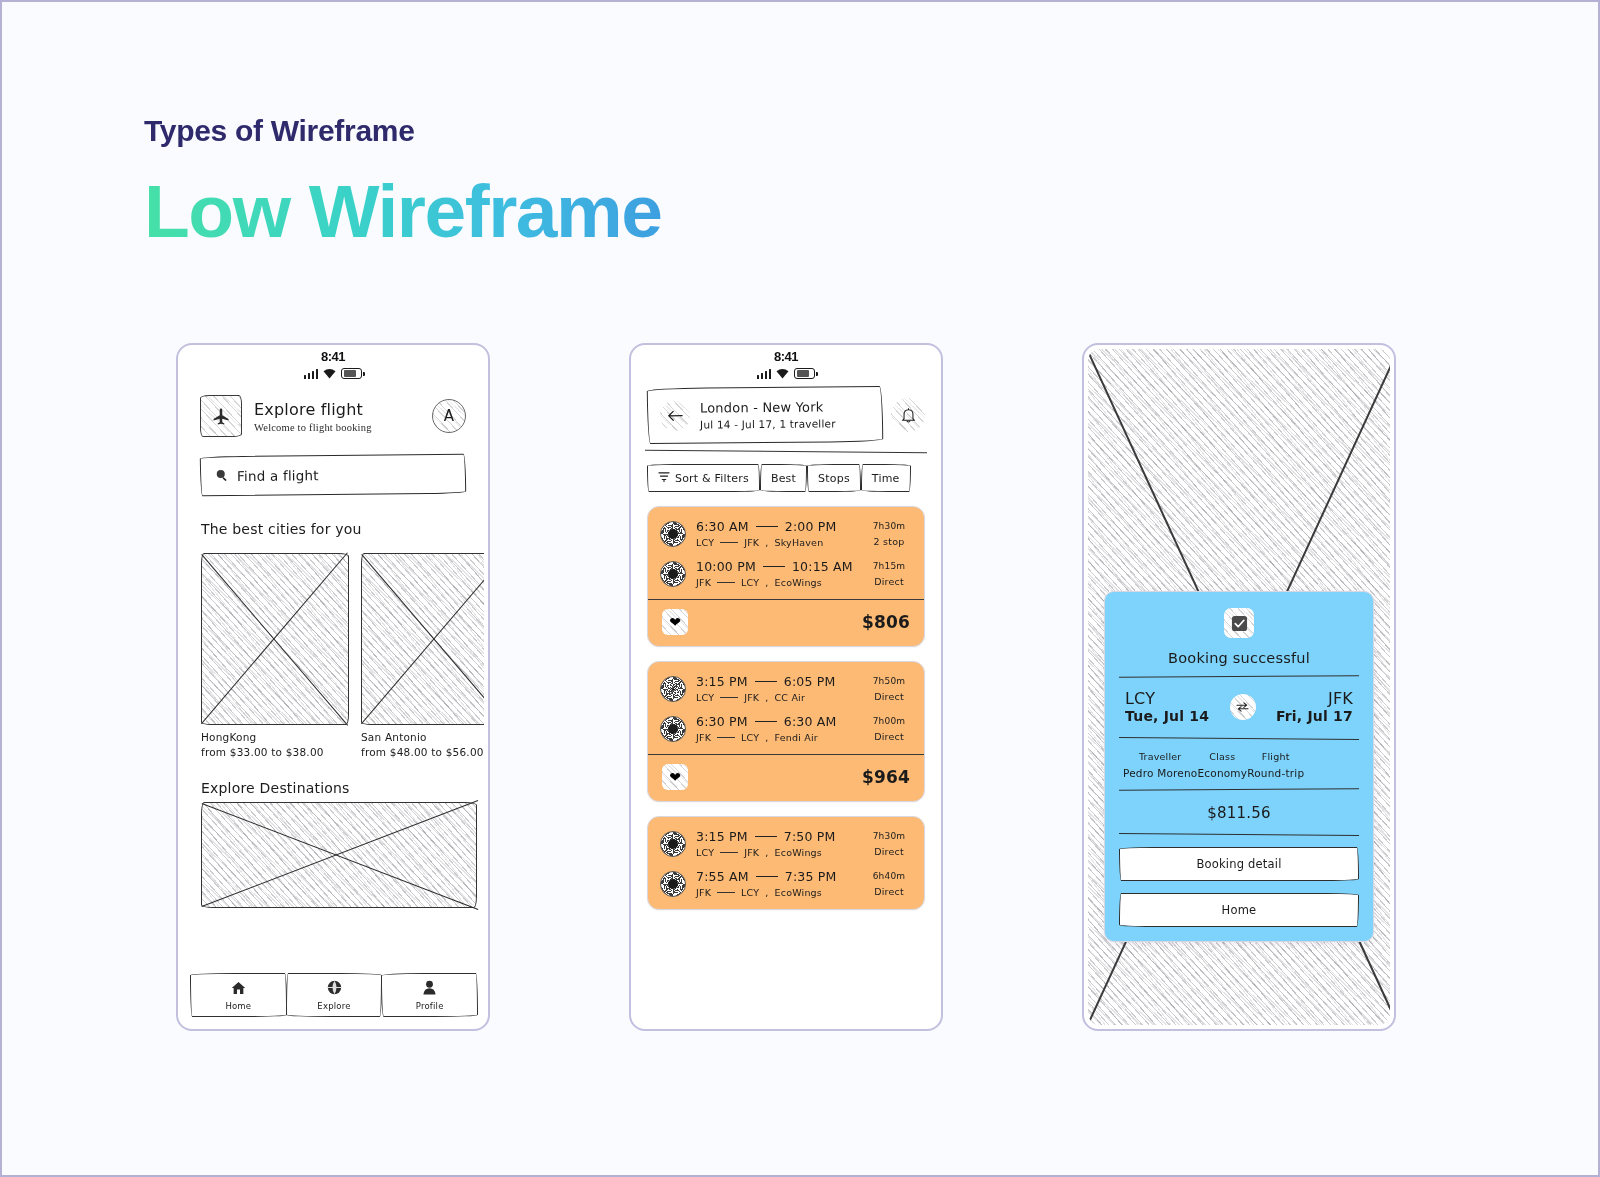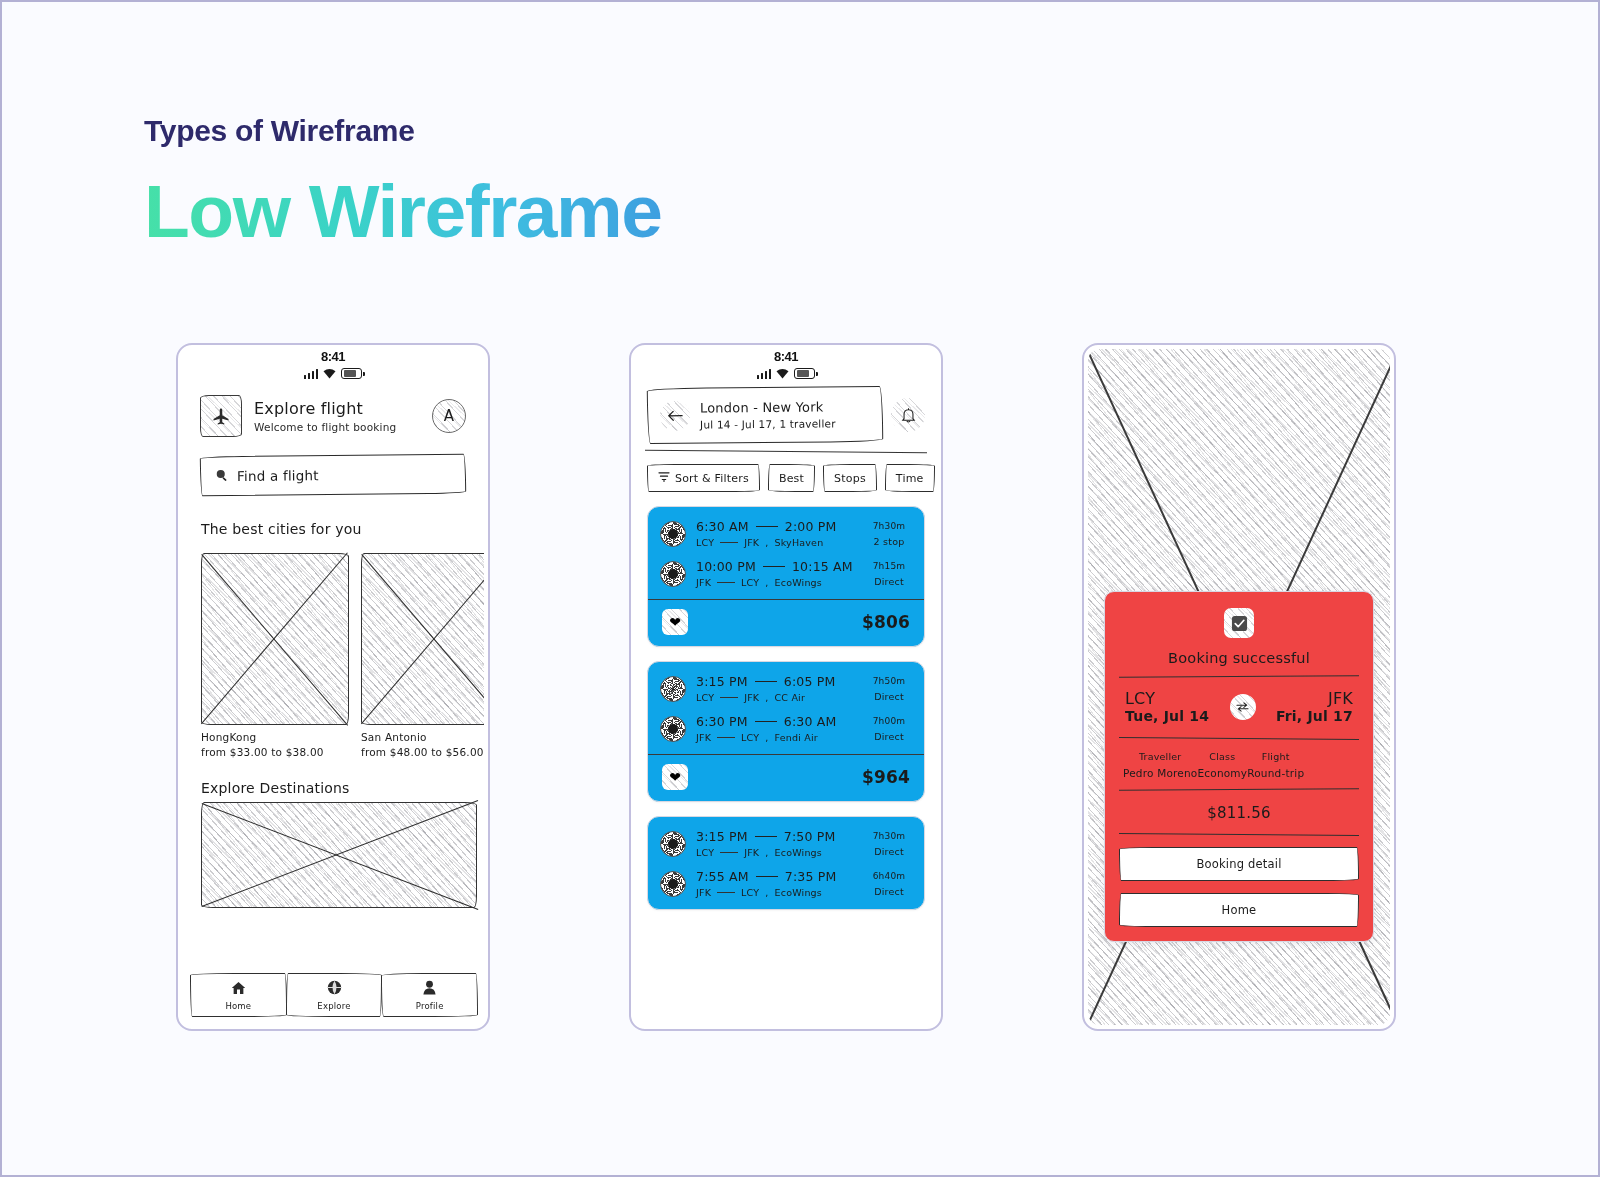--- a/index.html
+++ b/index.html
@@ -129,21 +129,21 @@
   
   .p1-header { display: flex; align-items: center; padding: 16px 18px 0 18px; gap: 12px; }
   .p1-logo {
     width: 42px; height: 42px;
     border: 1.4px solid #3a3a3a;
     border-radius: 9px 3px 9px 3px / 3px 9px 3px 9px;
     display: flex; align-items: center; justify-content: center;
     flex: 0 0 42px;
   }
   .p1-title { font-size: 16px; line-height: 1.25; }
-  .p1-sub { font-size: 10.5px; color: #2a2a2a; margin-top: 2px; }
+  .p1-sub { font-size: 10.5px; color: #2a2a2a; margin-top: 2px; font-family: Liberation Serif, serif; }
   .p1-avatar {
     width: 34px; height: 34px; border-radius: 50%;
     border: 1.2px solid #6a6a6a;
     display: flex; align-items: center; justify-content: center;
     font-size: 15px; margin-left: auto;
   }
   .searchwrap { margin: 18px 18px 0 18px; position: relative; height: 40px; }
   .searchbox {
     position: absolute; inset: 0;
     display: flex; align-items: center; gap: 8px; padding: 0 14px;
@@ -190,36 +190,36 @@
     transform: rotate(-0.5deg);
   }
   .circ-ic {
     width: 30px; height: 30px; border-radius: 50%;
     display: flex; align-items: center; justify-content: center; flex: 0 0 30px;
   }
   .p2-route { font-size: 13px; }
   .p2-dates { font-size: 10.5px; margin-top: 3px; }
   .p2-bell { width: 34px; height: 34px; border-radius: 50%; display:flex; align-items:center; justify-content:center; flex:0 0 34px; }
   .divider-wobble { margin: 8px 10px 0 10px; height: 0; border-top: 1.4px solid #333; transform: rotate(0.5deg); }
-  .chips { display: flex; gap: 8px; padding: 12px 12px 0 12px; }
+  .chips { display: flex; padding: 12px 12px 0 12px; }
   .chip {
     height: 28px; padding: 0 10px;
     display: flex; align-items: center; gap: 5px;
     font-size: 11px;
     border: 1.3px solid #2d2d2d;
     border-radius: 200px 14px 180px 14px / 14px 190px 14px 180px;
     background: #fff;
     white-space: nowrap;
   }
   .chip:nth-child(even) { border-radius: 14px 190px 14px 200px / 180px 14px 190px 14px; }
   .flight-card {
     margin: 14px 12px 0 12px;
     border: 1.1px solid #d8d8e2;
     border-radius: 12px;
-    background: #0ea5e9;
+    background: #fdba74;
     padding: 12px 12px 0 12px;
     box-shadow: 0 1px 2px rgba(0,0,0,.04);
   }
   .leg { display: flex; align-items: center; gap: 10px; margin-bottom: 11px; }
   .leg-dot {
     width: 26px; height: 26px; border-radius: 50%; flex: 0 0 26px;
     background:
       repeating-conic-gradient(from 0deg, #3a3a3a 0deg 3deg, #ffffff 3deg 6deg);
     border: 1px solid #555;
     position: relative;
@@ -249,21 +249,21 @@
     border-radius: 0 0 12px 12px;
   }
   .heart { width: 26px; height: 26px; border-radius: 6px; display:flex; align-items:center; justify-content:center; font-size: 14px; }
   .price { font-size: 17px; font-weight: 700; }
 
   
   .p3-bg { position: absolute; inset: 0; }
   .p3-bg .dg { position: absolute; background: #3a3a3a; }
   .p3-modal {
     position: absolute; left: 16px; right: 16px; top: 242px;
-    background: #ef4444;
+    background: #7dd3fc;
     border: 1px solid #d7d7e3;
     border-radius: 10px;
     padding: 16px 14px 14px 14px;
     box-shadow: 0 2px 10px rgba(40,40,70,.10);
   }
   .p3-check {
     width: 30px; height: 30px; margin: 0 auto;
     border-radius: 7px;
     display: flex; align-items: center; justify-content: center;
   }

